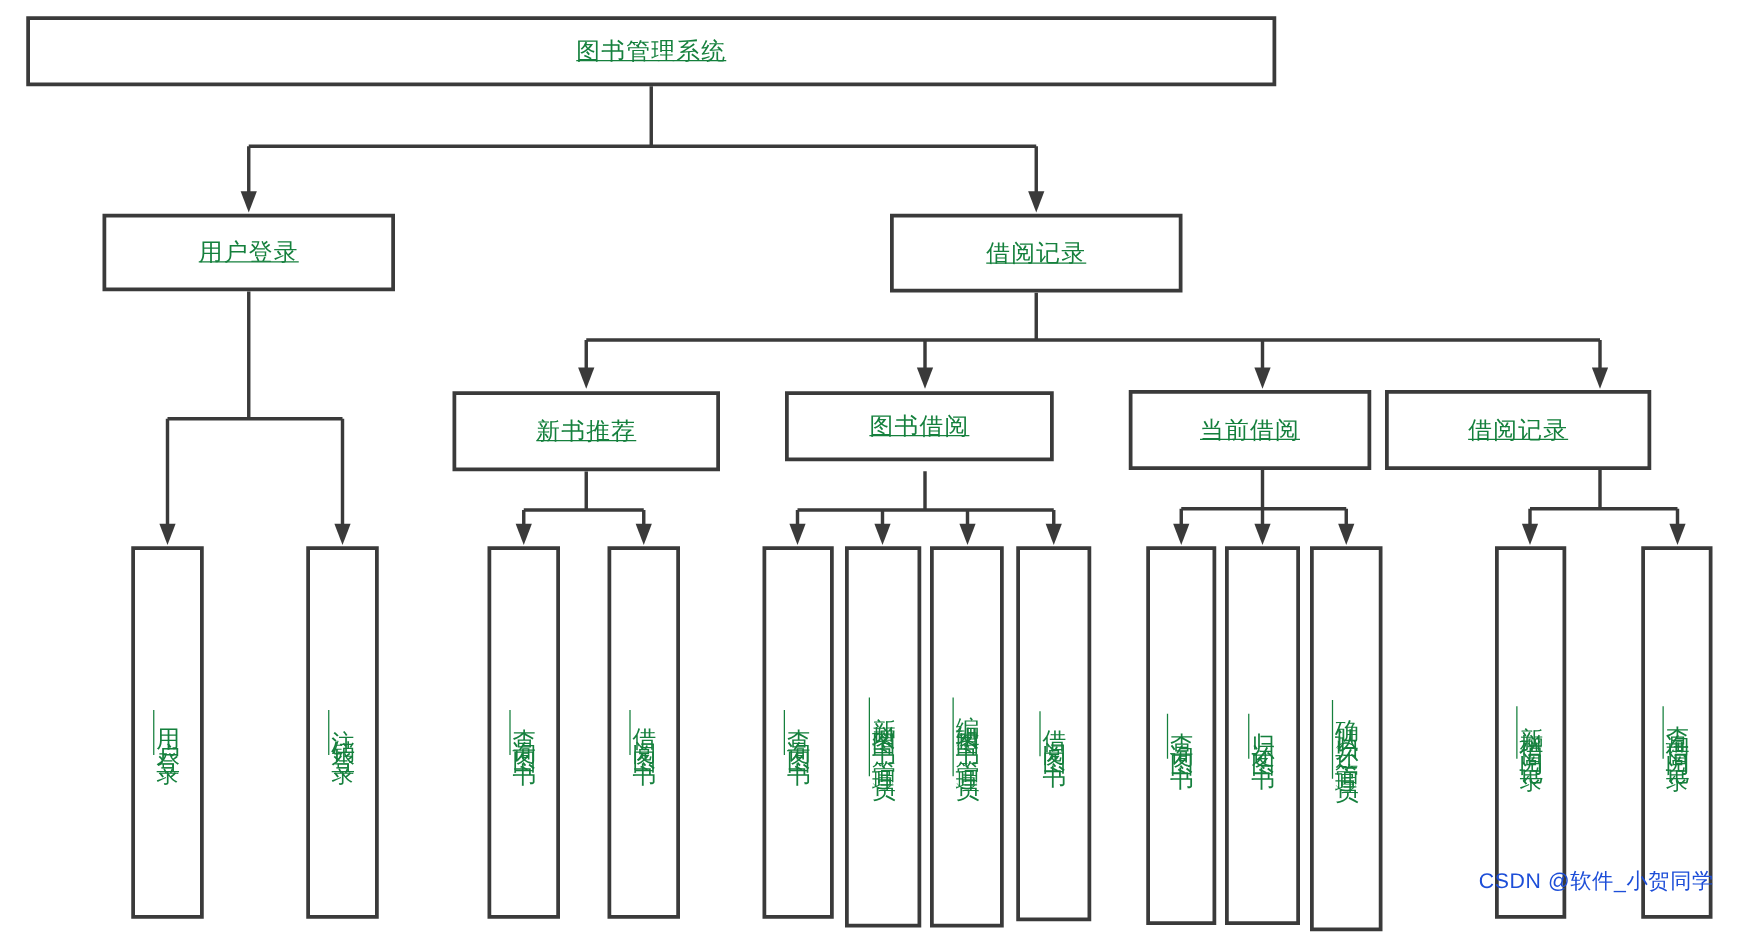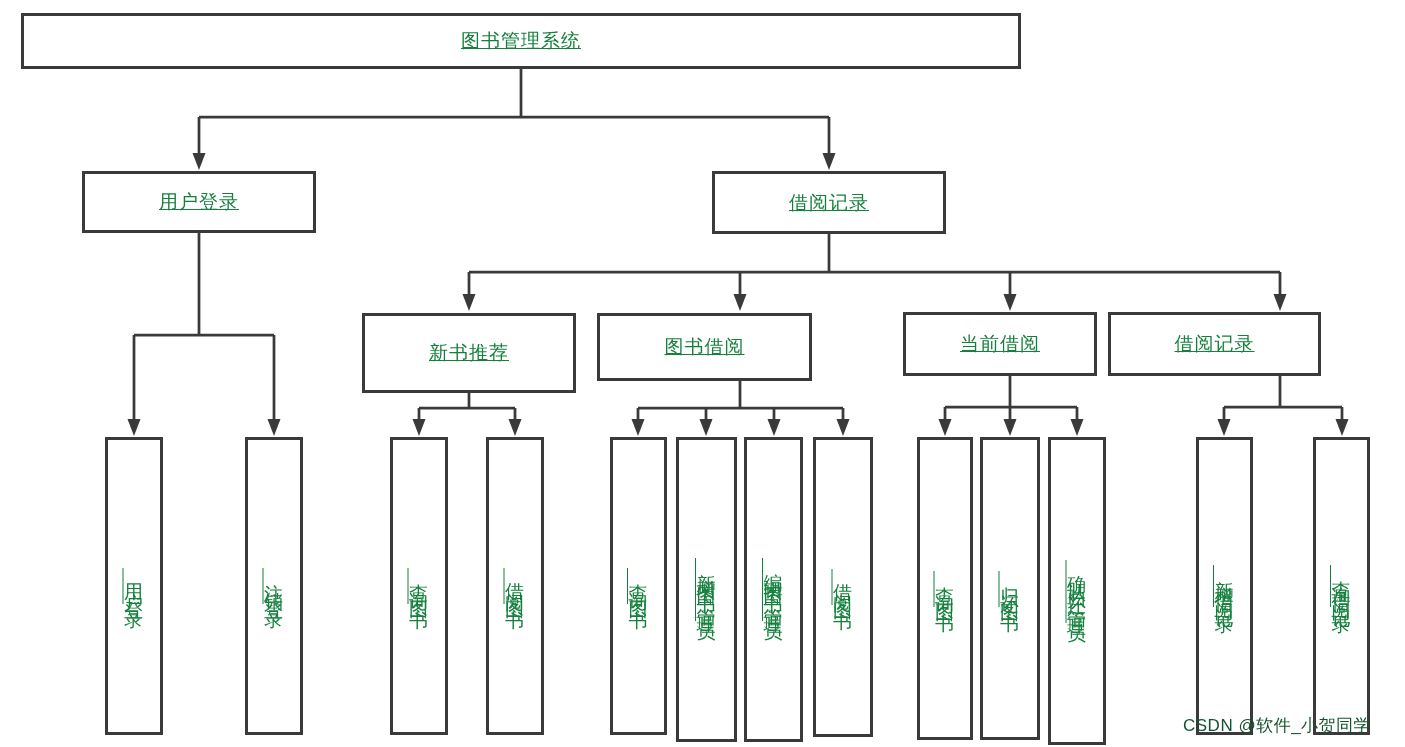--- a/index.html
+++ b/index.html
@@ -34,23 +34,23 @@
     writing-mode:vertical-rl;
     text-orientation:mixed;
     letter-spacing:9px;
     line-height:1;
   }
   .vbox.long span{
     letter-spacing:7px;
   }
   .watermark{
     position:absolute;
-    left:1183px;top:714px;
+    left:1183px;top:693px;
     font-size:17px;
-    color:#14532d;
+    color:#1d4ed8;
     letter-spacing:0.5px;
     z-index:2;
     white-space:nowrap;
   }
 </style>
 </head>
 <body>
 
 <div class="canvas">
 
@@ -138,24 +138,24 @@
     <span>图书管理系统</span>
   </div>
 
   <div class="node hbox" style="left:82px;top:171px;width:234px;height:62px;">
     <span>用户登录</span>
   </div>
   <div class="node hbox" style="left:712px;top:171px;width:234px;height:63px;">
     <span>借阅记录</span>
   </div>
 
-  <div class="node hbox" style="left:362px;top:313px;width:214px;height:80px;text-align:right;">
+  <div class="node hbox" style="left:362px;top:313px;width:214px;height:64px;text-align:right;">
     <span>新书推荐</span>
   </div>
-  <div class="node hbox" style="left:597px;top:313px;width:215px;height:68px;">
+  <div class="node hbox" style="left:628px;top:313px;width:215px;height:56px;">
     <span>图书借阅</span>
   </div>
   <div class="node hbox" style="left:903px;top:312px;width:194px;height:64px;">
     <span>当前借阅</span>
   </div>
   <div class="node hbox" style="left:1108px;top:312px;width:213px;height:64px;">
     <span>借阅记录</span>
   </div>
 
   <div class="node vbox" style="left:105px;top:437px;width:58px;height:298px;">

